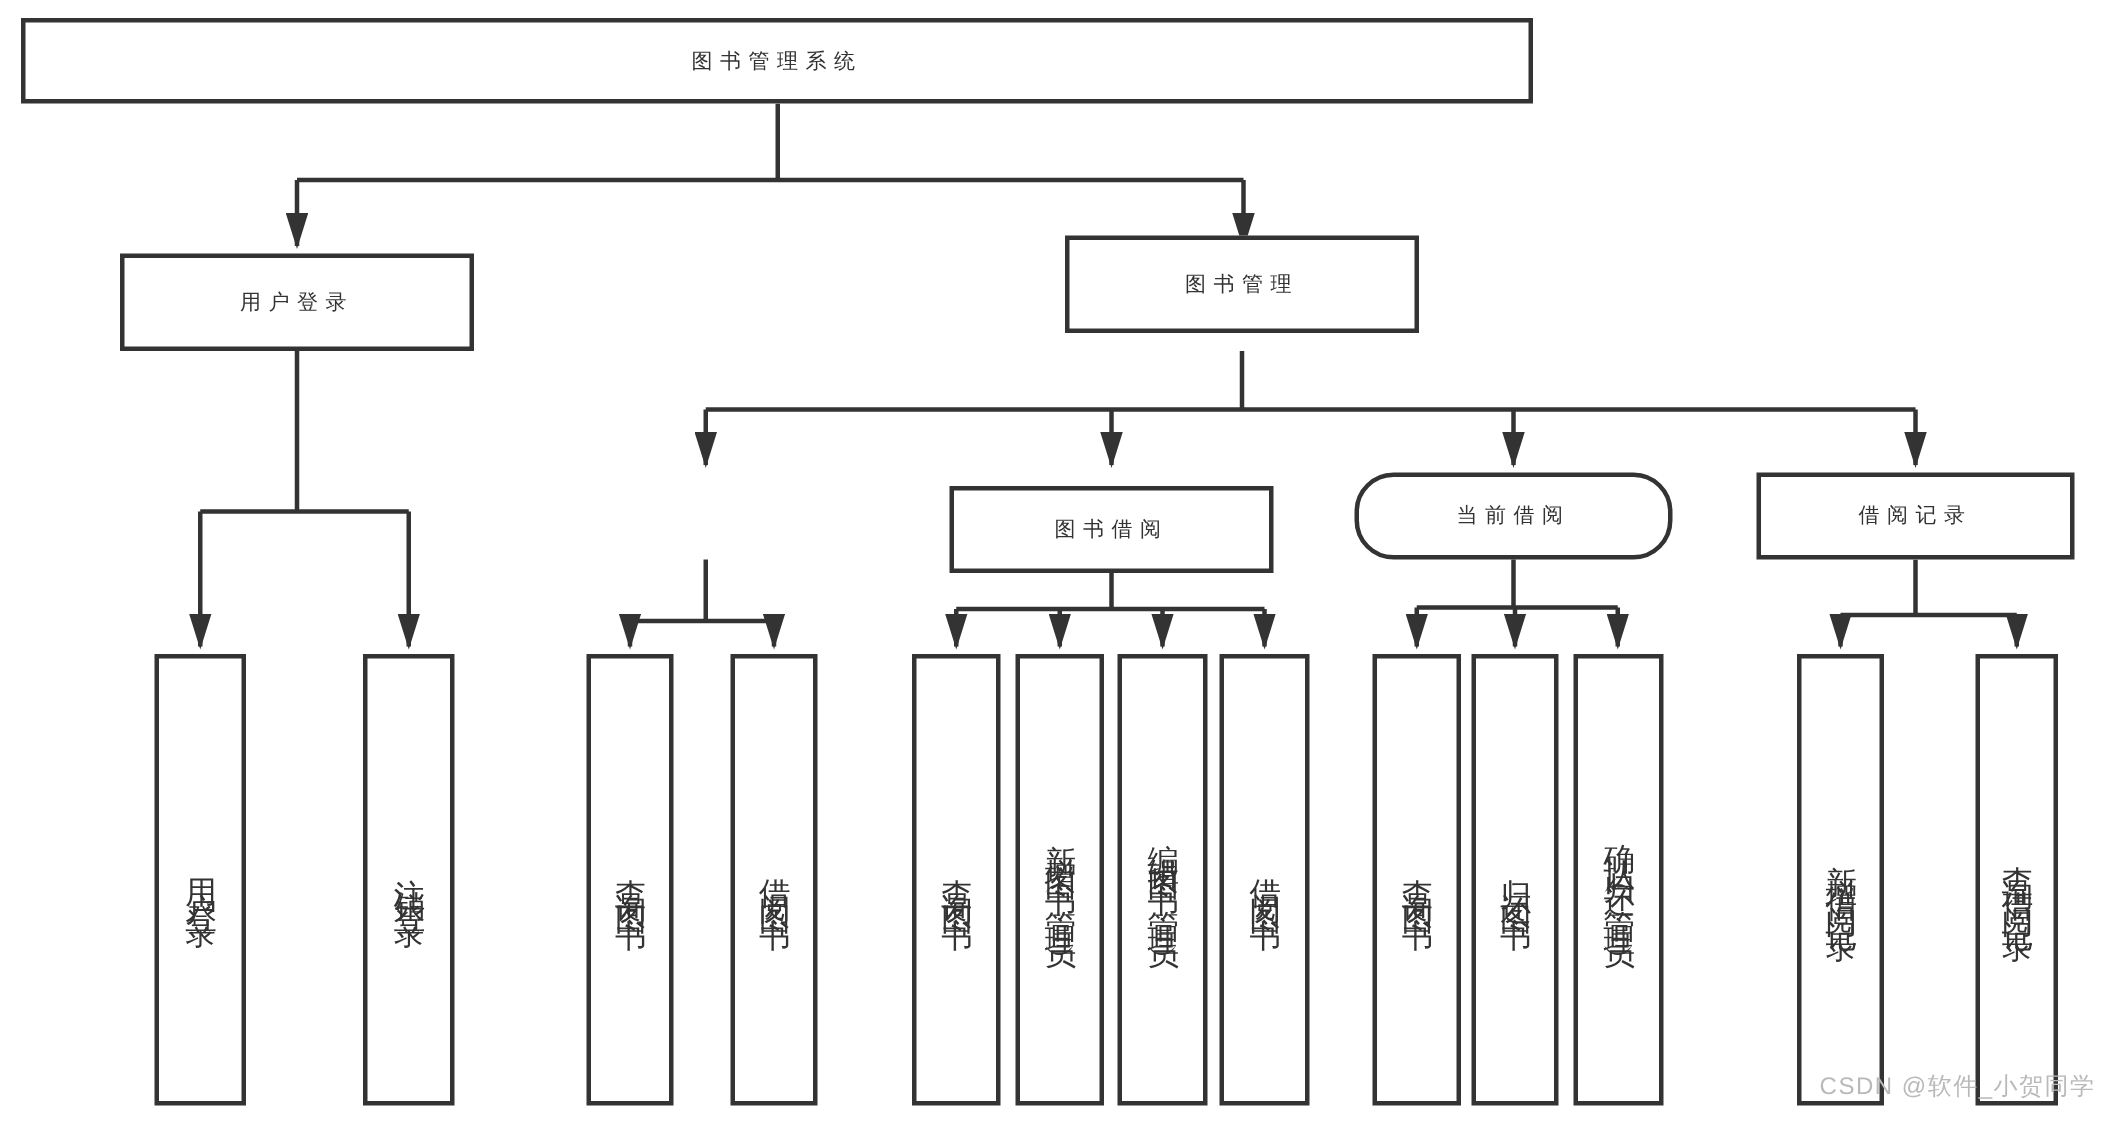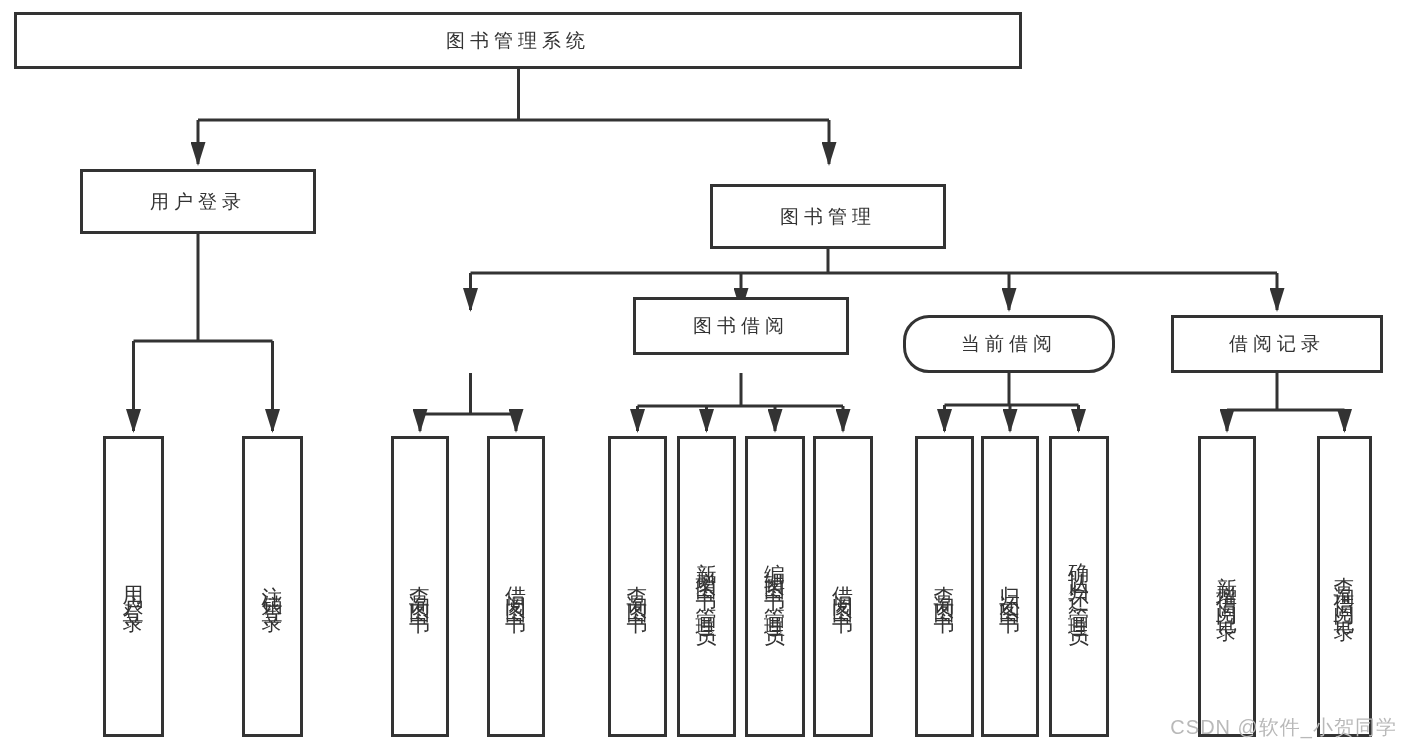--- a/index.html
+++ b/index.html
@@ -26,41 +26,41 @@
     background: #ffffff;
     border: 3px solid #333333;
     display: flex;
     align-items: center;
     justify-content: center;
     color: #333333;
     z-index: 2;
   }
 
   .hbox span {
-    font-size: 19px;
+    font-size: 14px;
     letter-spacing: 5px;
     color: #333333;
     white-space: nowrap;
   }
 
   .vbox .vlabel {
     writing-mode: vertical-rl;
     text-orientation: mixed;
     font-size: 21px;
     line-height: 1;
     letter-spacing: 9px;
     color: #333333;
     white-space: nowrap;
   }
 
   .watermark {
     position: absolute;
     top: 714px;
     right: 8px;
-    font-size: 20px;
+    font-size: 16px;
     letter-spacing: 1px;
     color: #b9b9b9;
     z-index: 5;
     white-space: nowrap;
   }
 </style>
 </head>
 <body>
 
 <div class="canvas">
@@ -115,25 +115,25 @@
     </g>
   </svg>
 
   <div class="node hbox" style="left:14px;top:12px;width:1008px;height:57px;">
     <span>图书管理系统</span>
   </div>
 
   <div class="node hbox" style="left:80px;top:169px;width:236px;height:65px;">
     <span>用户登录</span>
   </div>
-  <div class="node hbox" style="left:710px;top:184px;width:236px;height:65px;">
+  <div class="node hbox" style="left:710px;top:157px;width:236px;height:65px;">
     <span>图书管理</span>
   </div>
 
-  <div class="node hbox" style="left:633px;top:297px;width:216px;height:58px;">
+  <div class="node hbox" style="left:633px;top:324px;width:216px;height:58px;">
     <span>图书借阅</span>
   </div>
   <div class="node hbox" style="left:903px;top:315px;width:212px;height:58px;border-radius:26px;">
     <span>当前借阅</span>
   </div>
   <div class="node hbox" style="left:1171px;top:315px;width:212px;height:58px;">
     <span>借阅记录</span>
   </div>
 
   <div class="node vbox" style="left:103px;top:436px;width:61px;height:301px;">

